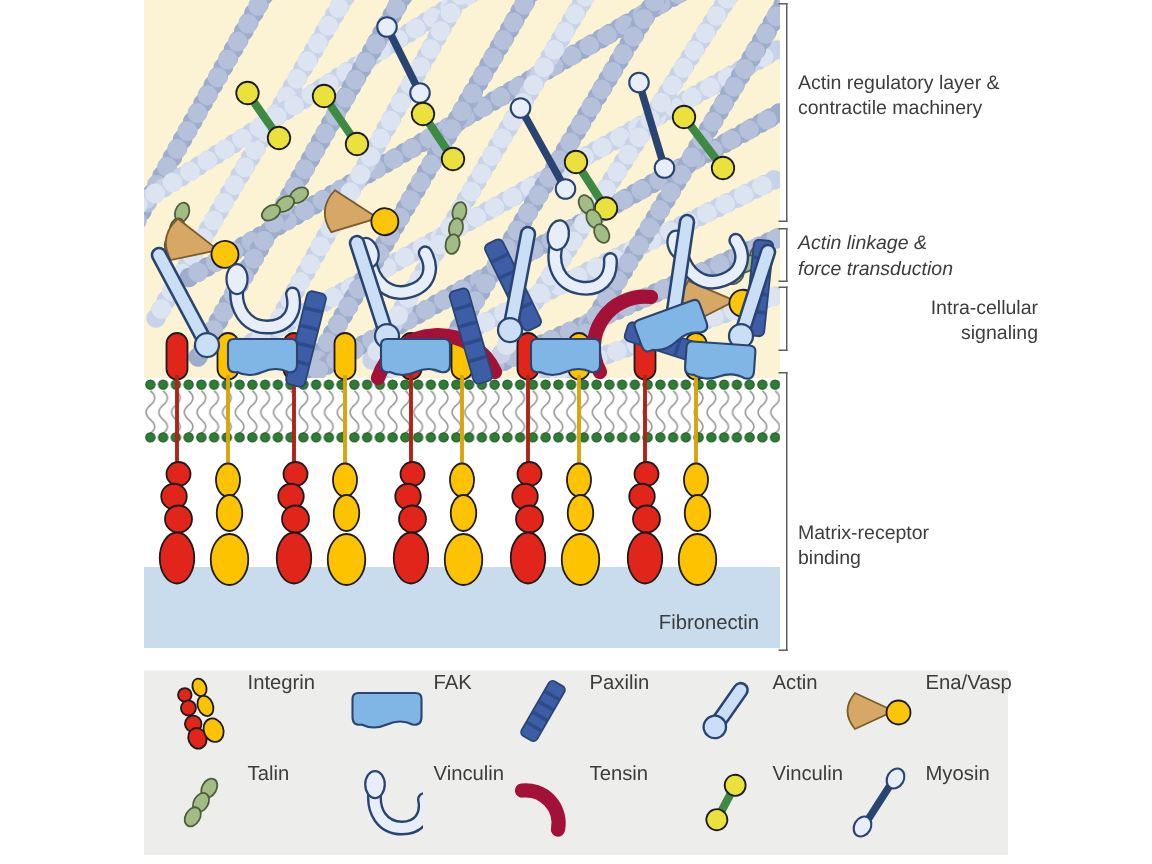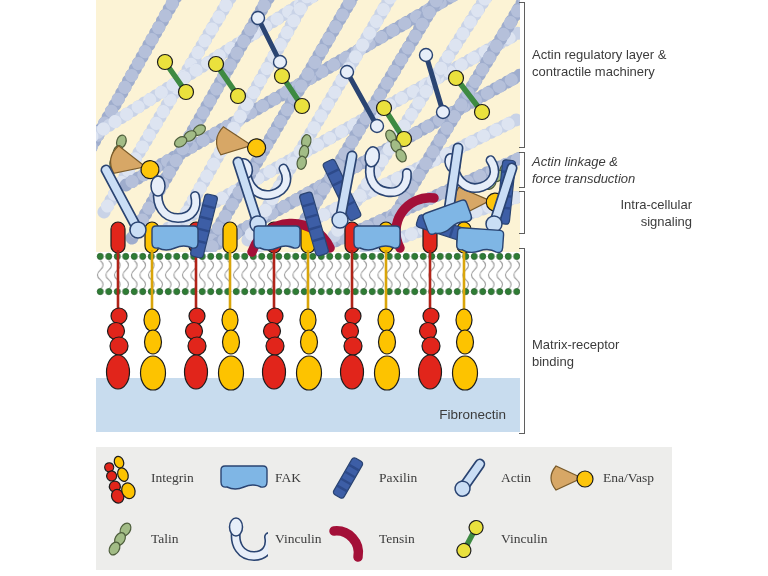--- a/index.html
+++ b/index.html
@@ -40,25 +40,25 @@
   .myo-ball{fill:var(--vinculinFill);stroke:var(--navy);stroke-width:1.4;}
   
   .bracket{position:absolute;left:519px;width:5px;
            border-right:1.4px solid #5f5f5f;border-top:1.4px solid #5f5f5f;border-bottom:1.4px solid #5f5f5f;}
   .b1{top:2px;height:144px;}
   .b2{top:152px;height:34px;}
   .b3{top:191px;height:41px;}
   .b4{top:248px;height:184px;}
   .region-label{position:absolute;left:532px;width:160px;font-size:13px;line-height:1.32;
                 color:var(--textColor);white-space:pre-line;}
-  .l1{top:46px;}.l2{top:153px;font-style:italic;}.l3{top:196px;text-align:right;}.l4{top:336px;}
+  .l1{top:46px;}.l2{top:153px;font-style:italic;}.l3{top:196px;text-align:right;}.l4{top:346px;}
   
   .legend{position:absolute;left:96px;top:447px;width:576px;height:123px;background:var(--legendBg);}
   .legend-row{display:flex;height:61px;align-items:center;}
-  .cell{display:flex;align-items:center;height:100%;box-sizing:border-box;font-family:Liberation Serif, serif;}
+  .cell{display:flex;align-items:flex-start;height:100%;box-sizing:border-box;padding-left:14px;}
   .w1{width:124px;}.w2{width:104px;}.w3{width:122px;}.w4{width:102px;}.w5{width:124px;}
   .licon{flex:0 0 auto;}
   .llabel{font-size:13.5px;color:var(--textColor);margin-left:7px;white-space:nowrap;}
 </style>
 </head>
 <body>
 
 <div class="page">
 
   <div class="diagram">
@@ -387,16 +387,24 @@
       <div class="cell w4">
         <svg class="licon" width="48" height="54" viewBox="-24 -27 48 54">
           <g transform="rotate(28)">
             <line class="act-rod" x1="0" y1="-11" x2="0" y2="11"></line>
               <circle class="act-ball" cx="0" cy="-13" r="7"></circle>
               <circle class="act-ball" cx="0" cy="13" r="7"></circle>
           </g>
         </svg>
         <span class="llabel">Vinculin</span>
       </div>
+      <div class="cell w5">
+        <svg class="licon" width="48" height="54" viewBox="-24 -27 48 54">
+          <line class="myo-rod" x1="-9" y1="14" x2="9" y2="-14"></line>
+          <ellipse class="myo-ball" cx="11" cy="-16" rx="5.5" ry="7" transform="rotate(30 11 -16)"></ellipse>
+          <ellipse class="myo-ball" cx="-11" cy="16" rx="5.5" ry="7" transform="rotate(30 -11 16)"></ellipse>
+        </svg>
+        <span class="llabel">Myosin</span>
+      </div>
     </div>
   </div>
 
 </div>
 
 </body></html>

